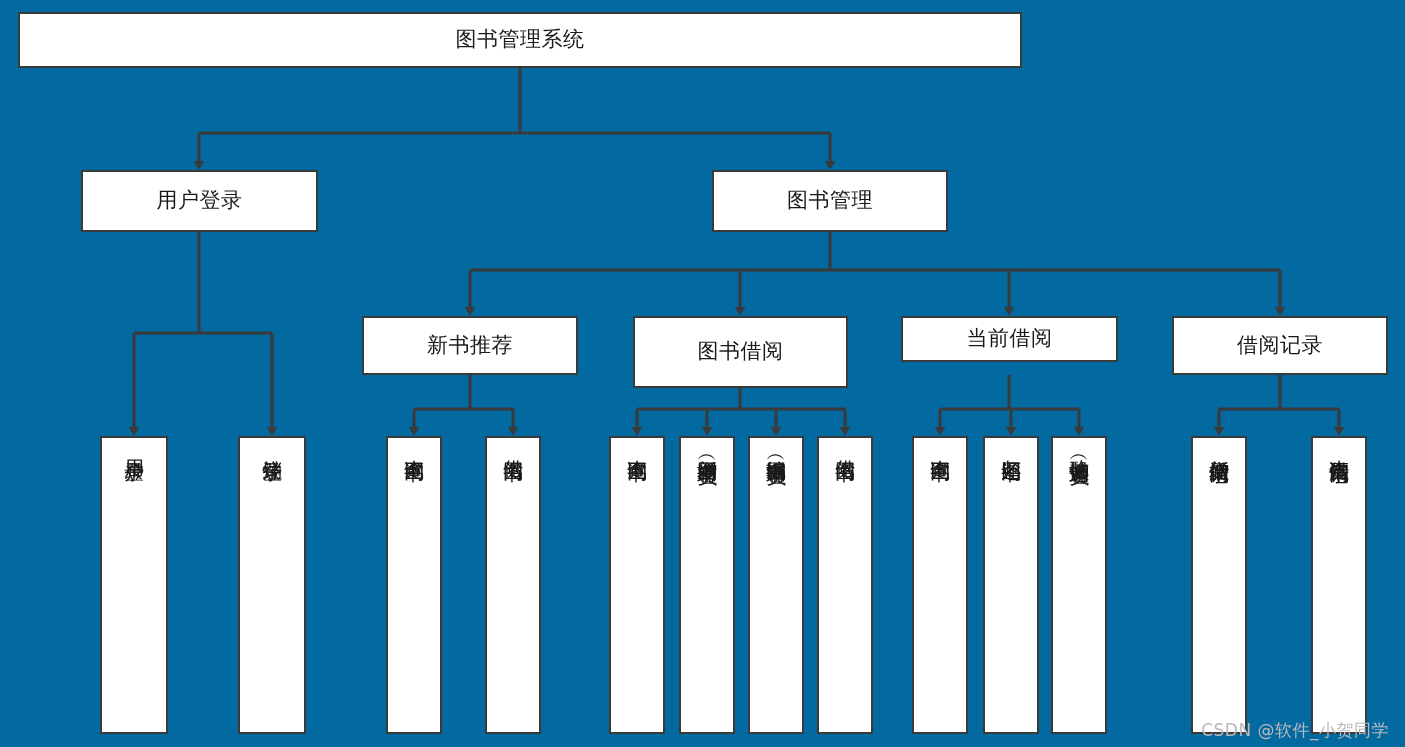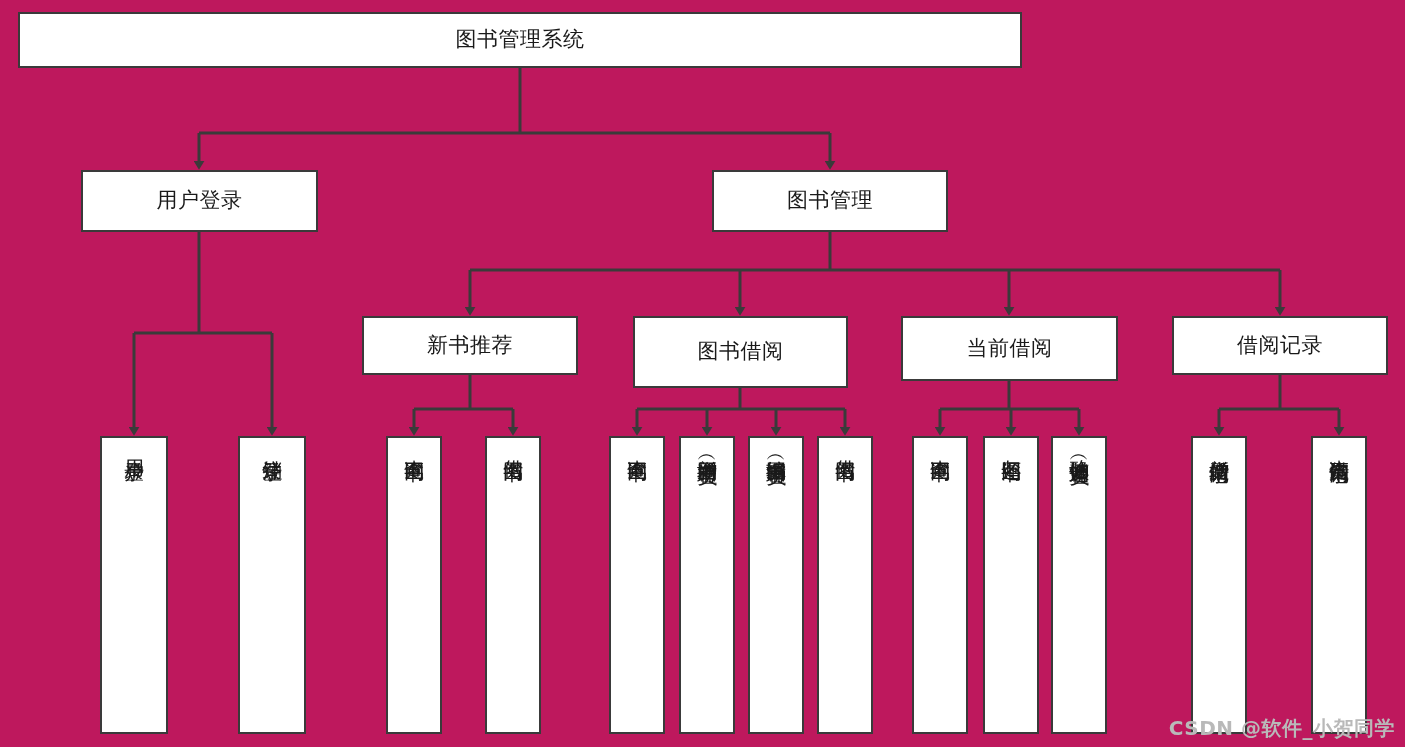--- a/index.html
+++ b/index.html
@@ -8,21 +8,21 @@
     padding: 0;
     background: #ffffff;
   }
   body {
     font-family: "DejaVu Sans", "Liberation Sans", sans-serif;
   }
   #diagram-root {
     position: relative;
     width: 1405px;
     height: 747px;
-    background: #be185d;
+    background: #0369a1;
     overflow: hidden;
   }
   #tree-svg {
     position: absolute;
     left: 0;
     top: 0;
     width: 1405px;
     height: 747px;
   }
   .node-box {
@@ -52,28 +52,27 @@
     white-space: nowrap;
     display: block;
   }
   .leaf-box {
     align-items: flex-start;
     justify-content: center;
     padding-top: 6px;
   }
   .watermark {
     position: absolute;
-    right: 10px;
+    right: 16px;
     bottom: 5px;
-    font-size: 20px;
+    font-size: 17px;
     color: #b9b9b9;
     white-space: nowrap;
     letter-spacing: 0.5px;
     pointer-events: none;
-    font-weight: bold;
   }
 </style>
 </head>
 <body>
 
 <div id="diagram-root">
 
   <svg id="tree-svg" viewBox="0 0 1405 747">
     <defs>
       <marker id="arrowhead" markerWidth="9" markerHeight="11" refX="1.2" refY="5.5" orient="auto" markerUnits="userSpaceOnUse">
@@ -138,21 +137,21 @@
   <div class="node-box" style="left:362px;top:316px;width:216px;height:59px;">
     <span class="node-label-h">新书推荐</span>
   </div>
 
   <div class="node-box" style="left:712px;top:170px;width:236px;height:62px;">
     <span class="node-label-h">图书管理</span>
   </div>
   <div class="node-box" style="left:633px;top:316px;width:215px;height:72px;">
     <span class="node-label-h">图书借阅</span>
   </div>
-  <div class="node-box" style="left:901px;top:316px;width:217px;height:65px;">
+  <div class="node-box" style="left:901px;top:316px;width:217px;height:46px;">
     <span class="node-label-h">当前借阅</span>
   </div>
   <div class="node-box" style="left:1172px;top:316px;width:216px;height:59px;align-items:center;">
     <span class="node-label-h">借阅记录</span>
   </div>
 
   <div class="node-box leaf-box" style="left:100px;top:436px;width:68px;height:298px;">
     <span class="node-label-v">用户登录</span>
   </div>
   <div class="node-box leaf-box" style="left:238px;top:436px;width:68px;height:298px;">

